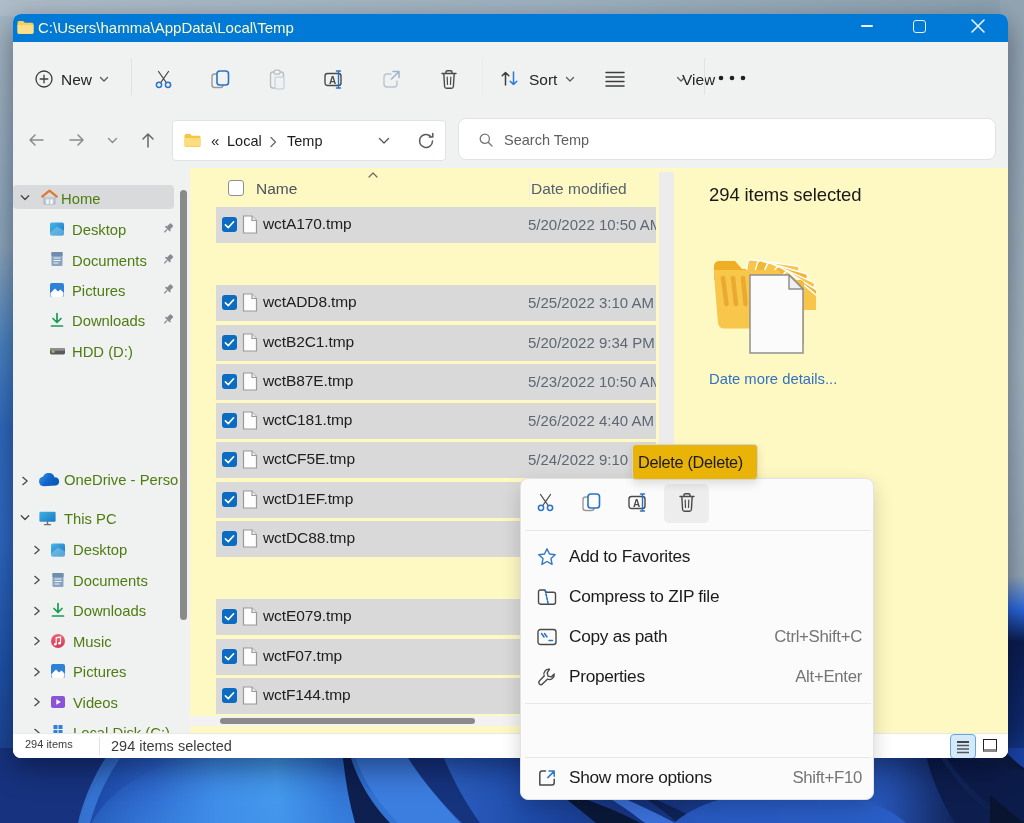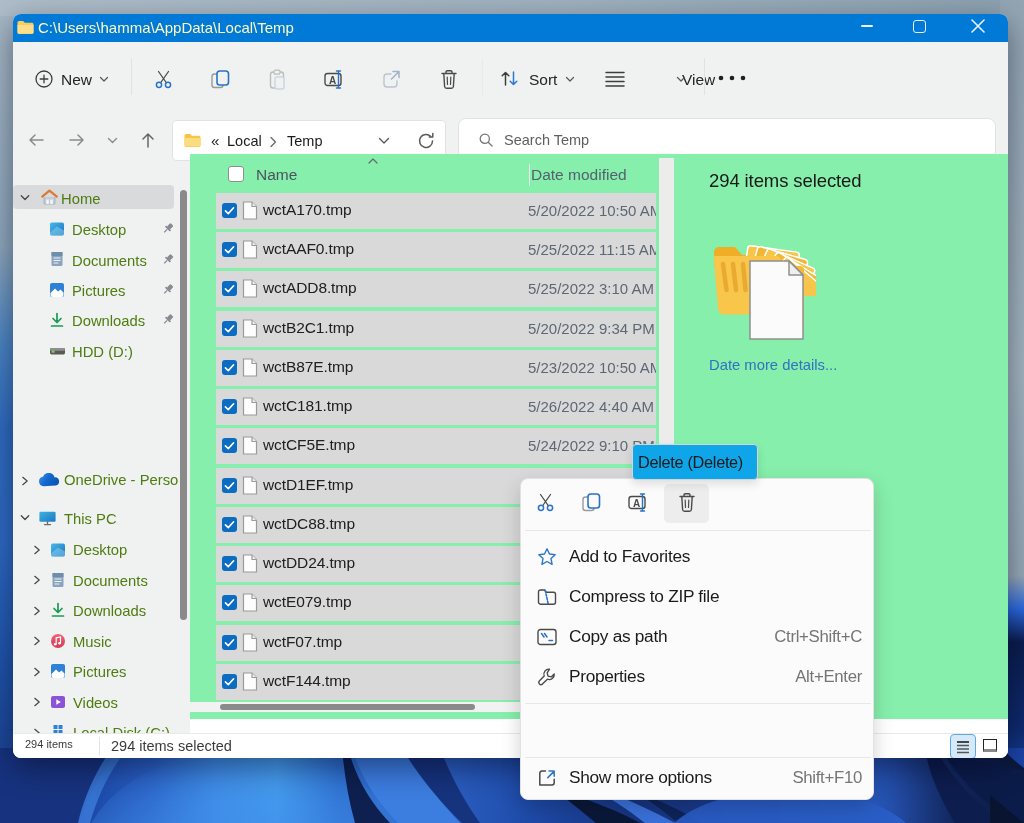--- a/index.html
+++ b/index.html
@@ -22,21 +22,21 @@
 .row { position:absolute; left:26px; width:440px; height:36px; background:#d9d9d9; overflow:hidden; }
 .rowname { position:absolute; left:47px; top:8px; font-size:15.5px; color:#202020; letter-spacing:-0.1px; }
 .rowdate { position:absolute; left:312px; top:9px; font-size:15px; color:#5d6875; white-space:nowrap; }
 .cb { position:absolute; left:6px; top:10px; width:15px; height:15px; background:#0b6cc1; border-radius:3px; }
 .fico { position:absolute; left:26px; top:8px; }
 
 .srow { position:absolute; font-size:14.8px; color:#4d7c0f; }
 
 #menu { left:520px; top:478px; width:354px; height:322px; background:#fbfbfb; border:1px solid #e2e2e2;
   border-radius:8px; box-shadow:0 8px 20px rgba(0,0,0,0.18); }
-#tooltip { left:632px; top:444px; width:126px; height:36px; background:#0ea5e9; border:1px solid #d5d5d5;
+#tooltip { left:632px; top:444px; width:126px; height:36px; background:#eab308; border:1px solid #d5d5d5;
   border-radius:4px; box-shadow:0 4px 10px rgba(0,0,0,0.12); font-size:16.3px; color:#1b1b1b; }
 .mitem { position:absolute; left:0; width:354px; height:40px; font-size:17.3px; color:#1b1b1b; }
 .mtext { position:absolute; left:48px; top:9px; letter-spacing:-0.3px; }
 .msc { position:absolute; right:13px; top:10px; font-size:16.8px; color:#757575; letter-spacing:-0.3px; }
 .msep { position:absolute; left:4px; width:346px; height:1px; background:#e8e8e8; }
 </style>
 </head>
 <body>
 <div id="stage">
   <svg id="wall" class="abs" width="1024" height="823" viewBox="0 0 1024 823">
@@ -407,21 +407,21 @@
       <svg class="abs" style="left:37px;top:556px;" width="16" height="16" viewBox="0 0 16 16">
         <rect x="3.5" y="1" width="4" height="4" fill="#2e81d6"></rect>
           <rect x="8.5" y="1" width="4" height="4" fill="#2e81d6"></rect>
         <rect x="3.5" y="6" width="4" height="4" fill="#2e81d6"></rect>
           <rect x="8.5" y="6" width="4" height="4" fill="#2e81d6"></rect>
         <rect x="1" y="11" width="14" height="5" rx="1.4" fill="#9a9a9a"></rect>
       </svg>
       <span class="srow" style="left:60px;top:557px;">Local Disk (C:)</span>
     </div>
     <div id="sidescroll" class="abs"></div>
-    <div id="filearea" class="abs" style="left:177px; top:140px; width:818px; height:565px; background:#86efac;">
+    <div id="filearea" class="abs" style="left:177px; top:154px; width:818px; height:565px; background:#fef9c3;">
       <div class="abs" style="left:38px;top:12px;width:16px;height:16px;border:1.4px solid #8f8f8f;border-radius:3px;background:#fff;"></div>
       <span class="abs" style="left:66px;top:12px;font-size:15.5px;color:#4a545e;">Name</span>
       <svg class="abs" style="left:178px;top:4px;" width="10" height="6" viewBox="0 0 10 6">
           <path d="M1 5 L5 1 L9 5" fill="none" stroke="#6a6a6a" stroke-width="1.2" stroke-linecap="round" stroke-linejoin="round"></path>
         </svg>
       <div class="abs" style="left:339px;top:10px;width:1px;height:22px;background:#ededed;"></div>
       <span class="abs" style="left:341px;top:12px;font-size:15.5px;color:#54616e;text-align:center;">Date modified</span>
       <div class="abs" style="left:469px;top:4px;width:15px;height:540px;background:#ececec;"></div>
       <div class="abs" style="left:0px;top:548px;width:468px;height:10px;background:#f2f2f2;"></div>
       <div class="abs" style="left:30px;top:550px;width:255px;height:6px;background:#8a8a8a;border-radius:3px;"></div>
@@ -431,33 +431,20 @@
               <path d="M3.4 7.8 L6.3 10.6 L11.6 4.8" fill="none" stroke="#fff" stroke-width="1.6" stroke-linecap="round" stroke-linejoin="round"></path>
             </svg>
           </div>
           <span class="fico"><svg width="16" height="19" viewBox="0 0 16 19">
               <path d="M1.5 1 H10 L14.5 5.5 V18 H1.5 Z" fill="#fdfdfd" stroke="#9a9a9a" stroke-width="1.2"></path>
               <path d="M10 1 V5.5 H14.5" fill="#efefef" stroke="#9a9a9a" stroke-width="1.2"></path>
             </svg></span>
           <span class="rowname">wctA170.tmp</span>
           <span class="rowdate">5/20/2022 10:50 AM</span>
         </div>
-      <div class="row" style="top:78px;">
-          <div class="cb">
-            <svg width="15" height="15" viewBox="0 0 15 15" style="position:absolute;left:0;top:0;">
-              <path d="M3.4 7.8 L6.3 10.6 L11.6 4.8" fill="none" stroke="#fff" stroke-width="1.6" stroke-linecap="round" stroke-linejoin="round"></path>
-            </svg>
-          </div>
-          <span class="fico"><svg width="16" height="19" viewBox="0 0 16 19">
-              <path d="M1.5 1 H10 L14.5 5.5 V18 H1.5 Z" fill="#fdfdfd" stroke="#9a9a9a" stroke-width="1.2"></path>
-              <path d="M10 1 V5.5 H14.5" fill="#efefef" stroke="#9a9a9a" stroke-width="1.2"></path>
-            </svg></span>
-          <span class="rowname">wctAAF0.tmp</span>
-          <span class="rowdate">5/25/2022 11:15 AM</span>
-        </div>
       <div class="row" style="top:117px;">
           <div class="cb">
             <svg width="15" height="15" viewBox="0 0 15 15" style="position:absolute;left:0;top:0;">
               <path d="M3.4 7.8 L6.3 10.6 L11.6 4.8" fill="none" stroke="#fff" stroke-width="1.6" stroke-linecap="round" stroke-linejoin="round"></path>
             </svg>
           </div>
           <span class="fico"><svg width="16" height="19" viewBox="0 0 16 19">
               <path d="M1.5 1 H10 L14.5 5.5 V18 H1.5 Z" fill="#fdfdfd" stroke="#9a9a9a" stroke-width="1.2"></path>
               <path d="M10 1 V5.5 H14.5" fill="#efefef" stroke="#9a9a9a" stroke-width="1.2"></path>
             </svg></span>
@@ -534,33 +521,20 @@
             <svg width="15" height="15" viewBox="0 0 15 15" style="position:absolute;left:0;top:0;">
               <path d="M3.4 7.8 L6.3 10.6 L11.6 4.8" fill="none" stroke="#fff" stroke-width="1.6" stroke-linecap="round" stroke-linejoin="round"></path>
             </svg>
           </div>
           <span class="fico"><svg width="16" height="19" viewBox="0 0 16 19">
               <path d="M1.5 1 H10 L14.5 5.5 V18 H1.5 Z" fill="#fdfdfd" stroke="#9a9a9a" stroke-width="1.2"></path>
               <path d="M10 1 V5.5 H14.5" fill="#efefef" stroke="#9a9a9a" stroke-width="1.2"></path>
             </svg></span>
           <span class="rowname">wctDC88.tmp</span>
           <span class="rowdate">5/22/2022 8:14 PM</span>
-        </div>
-      <div class="row" style="top:392px;">
-          <div class="cb">
-            <svg width="15" height="15" viewBox="0 0 15 15" style="position:absolute;left:0;top:0;">
-              <path d="M3.4 7.8 L6.3 10.6 L11.6 4.8" fill="none" stroke="#fff" stroke-width="1.6" stroke-linecap="round" stroke-linejoin="round"></path>
-            </svg>
-          </div>
-          <span class="fico"><svg width="16" height="19" viewBox="0 0 16 19">
-              <path d="M1.5 1 H10 L14.5 5.5 V18 H1.5 Z" fill="#fdfdfd" stroke="#9a9a9a" stroke-width="1.2"></path>
-              <path d="M10 1 V5.5 H14.5" fill="#efefef" stroke="#9a9a9a" stroke-width="1.2"></path>
-            </svg></span>
-          <span class="rowname">wctDD24.tmp</span>
-          <span class="rowdate">5/23/2022 6:02 AM</span>
         </div>
       <div class="row" style="top:431px;">
           <div class="cb">
             <svg width="15" height="15" viewBox="0 0 15 15" style="position:absolute;left:0;top:0;">
               <path d="M3.4 7.8 L6.3 10.6 L11.6 4.8" fill="none" stroke="#fff" stroke-width="1.6" stroke-linecap="round" stroke-linejoin="round"></path>
             </svg>
           </div>
           <span class="fico"><svg width="16" height="19" viewBox="0 0 16 19">
               <path d="M1.5 1 H10 L14.5 5.5 V18 H1.5 Z" fill="#fdfdfd" stroke="#9a9a9a" stroke-width="1.2"></path>
               <path d="M10 1 V5.5 H14.5" fill="#efefef" stroke="#9a9a9a" stroke-width="1.2"></path>

